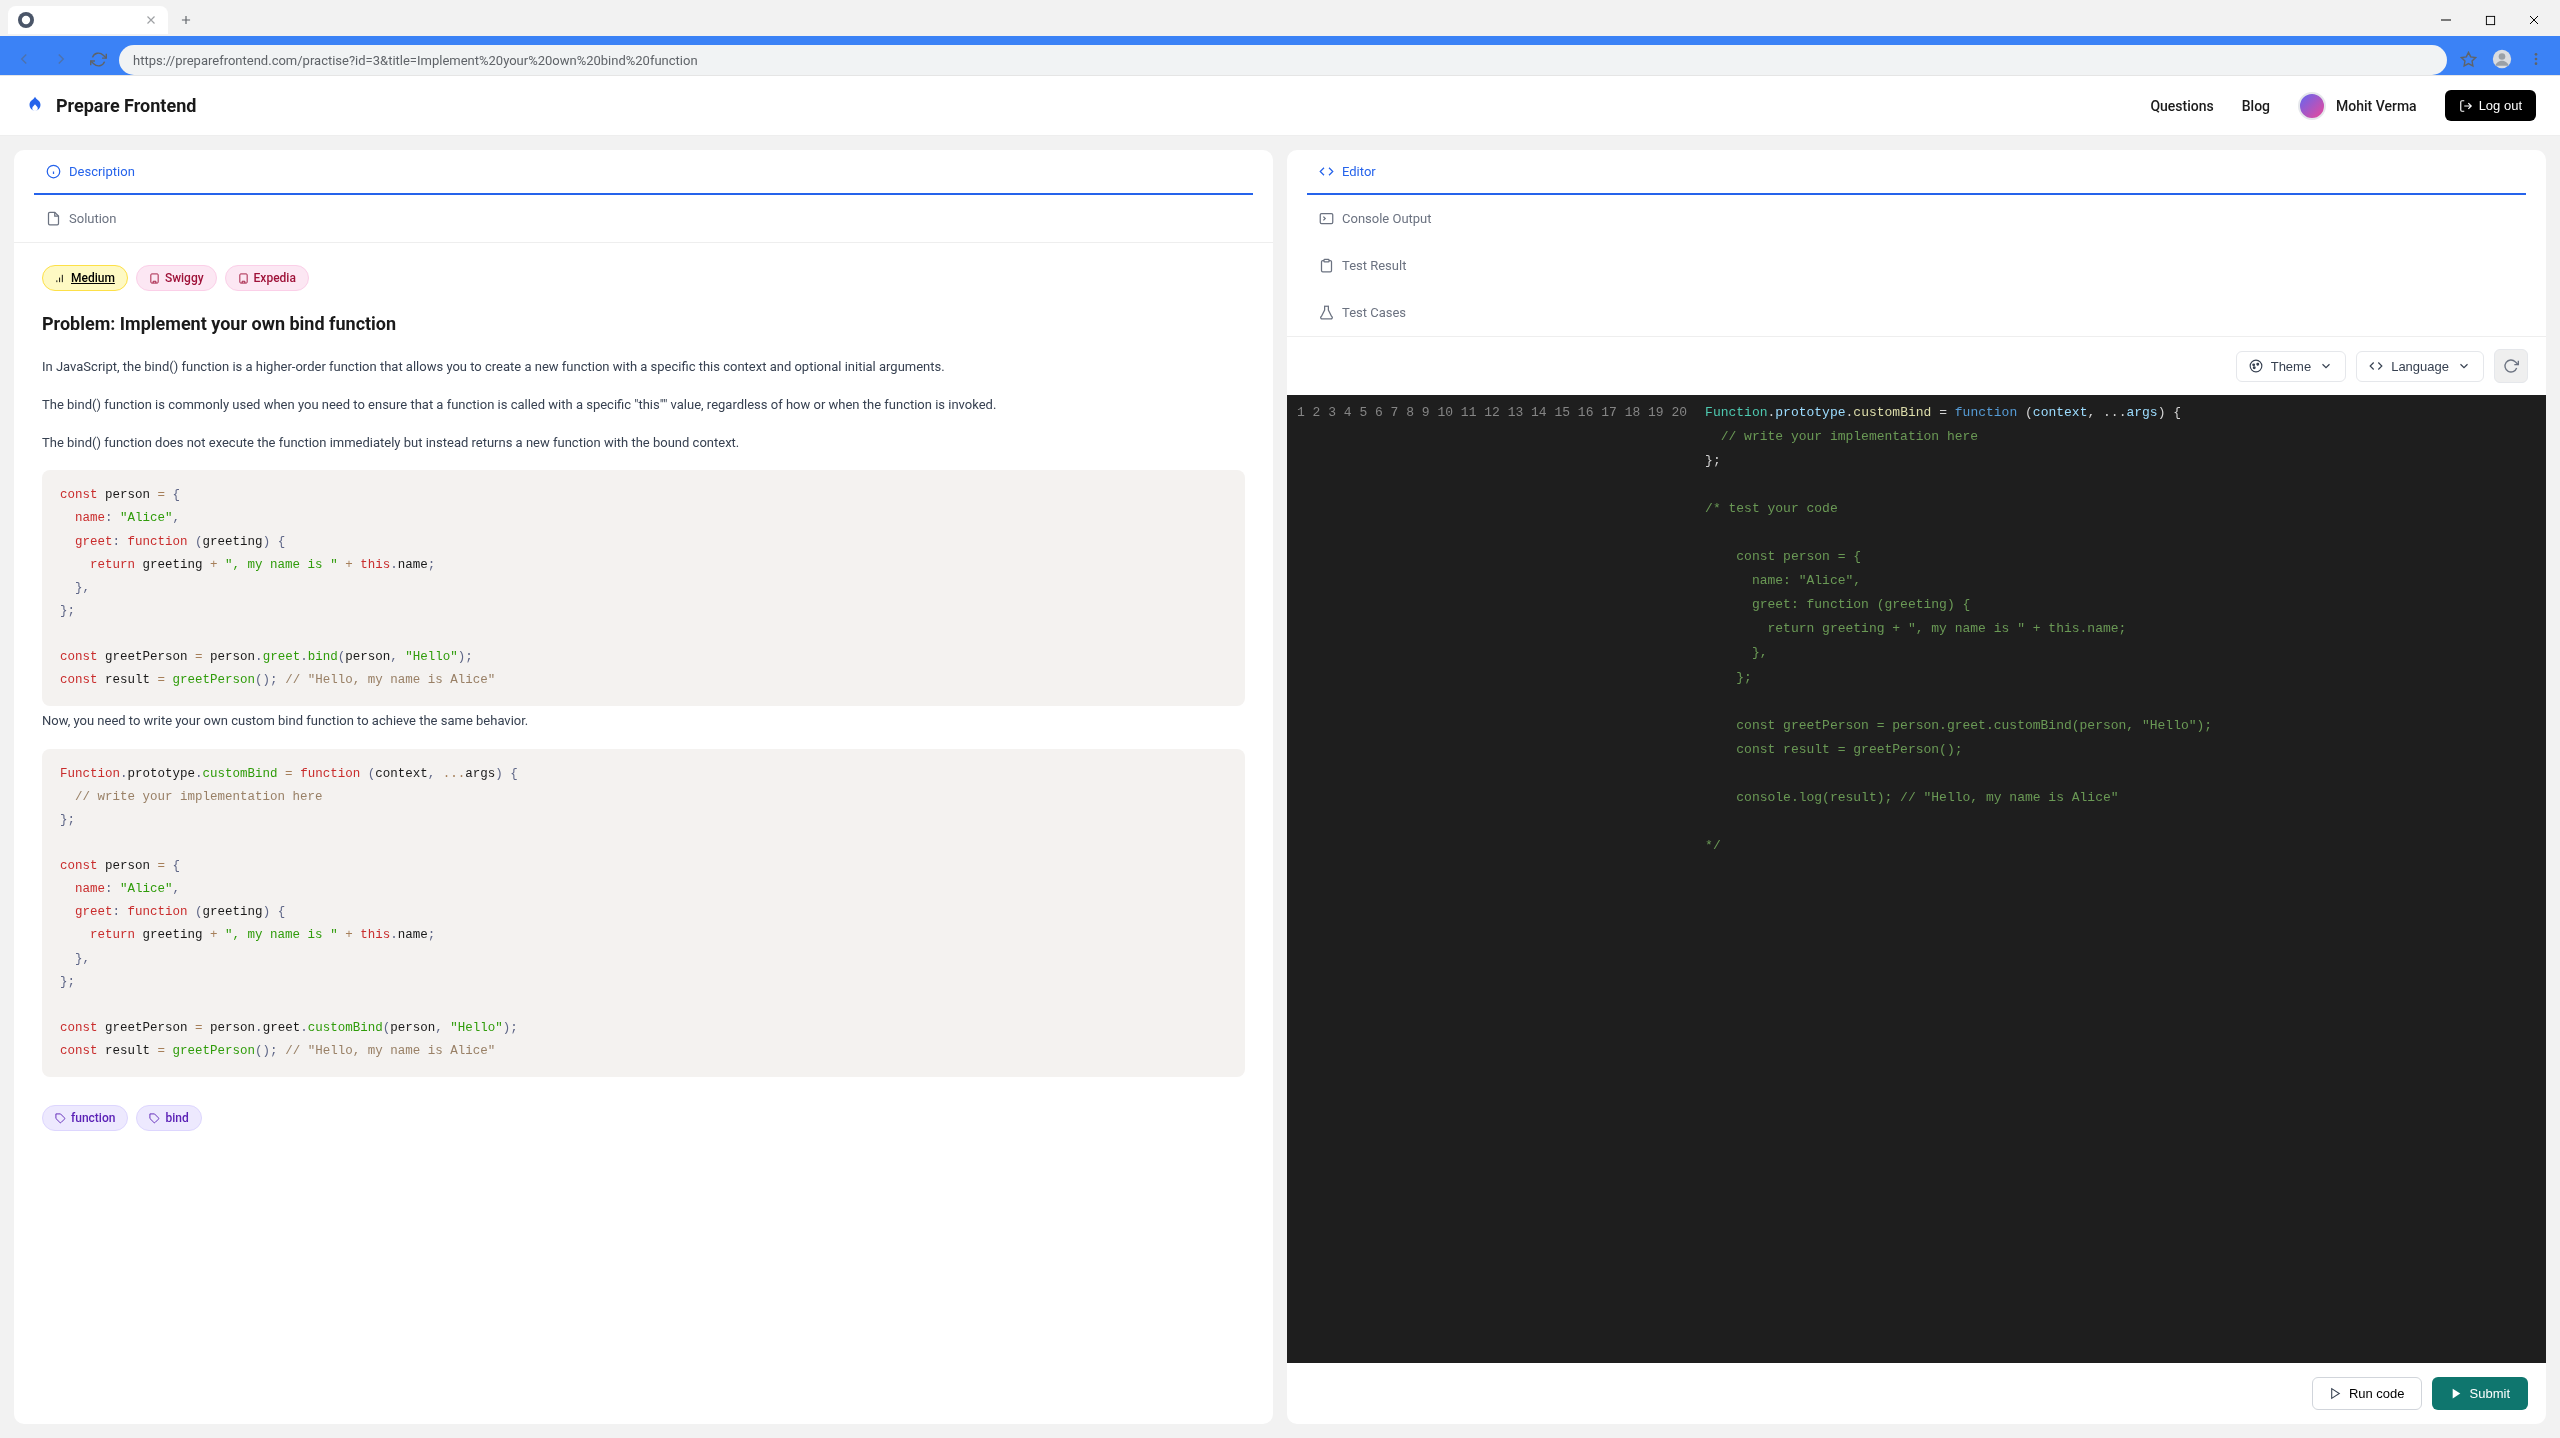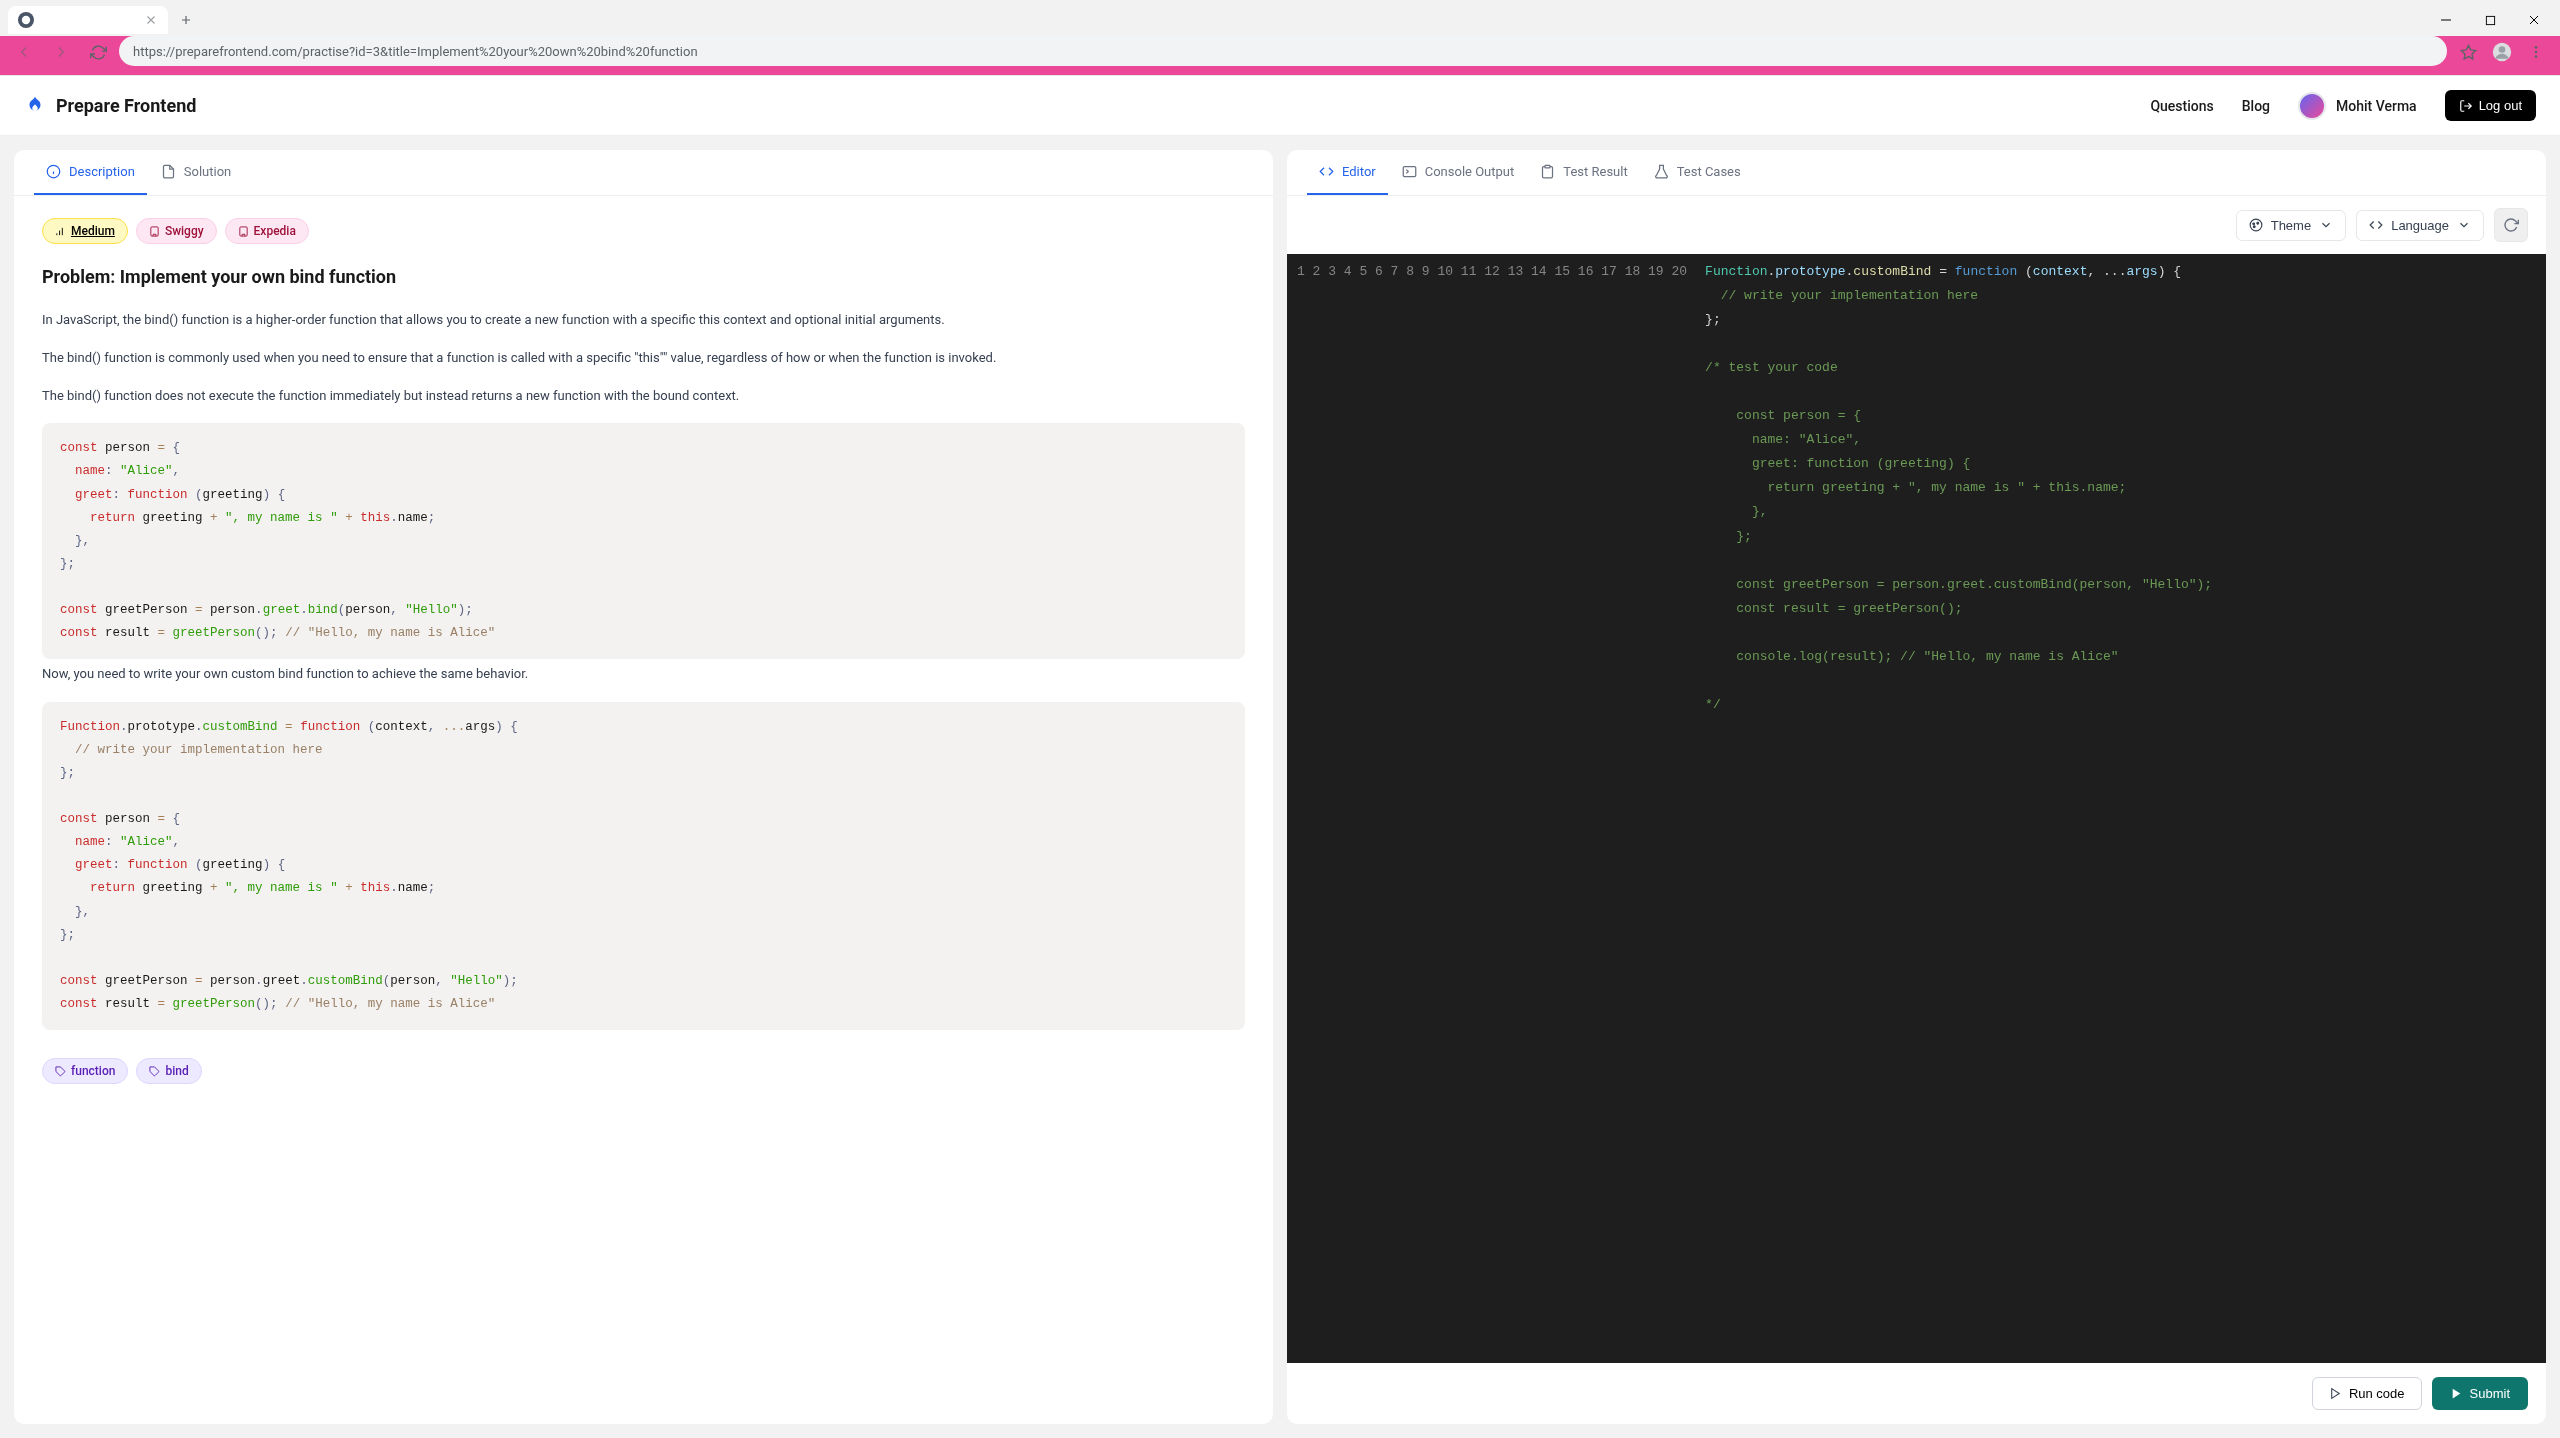--- a/index.html
+++ b/index.html
@@ -10,21 +10,21 @@
 .tab-bar { display: flex; align-items: center; height: 36px; padding: 4px 0 0 8px; gap: 4px; }
 .tab { display: flex; align-items: center; background: #fff; border-radius: 8px 8px 0 0; padding: 6px 10px; width: 160px; gap: 8px; font-size: 12px; }
 .tab-favicon { width: 16px; height: 16px; background: #4a5568; border-radius: 50%; display: flex; align-items: center; justify-content: center; }
 .tab-favicon svg { width: 10px; height: 10px; }
 .tab-title { flex: 1; white-space: nowrap; overflow: hidden; text-overflow: ellipsis; }
 .tab-close { width: 14px; height: 14px; cursor: pointer; opacity: 0.6; }
 .new-tab { width: 28px; height: 28px; display: flex; align-items: center; justify-content: center; cursor: pointer; border-radius: 50%; }
 .window-controls { margin-left: auto; display: flex; padding-right: 4px; }
 .window-btn { width: 44px; height: 30px; display: flex; align-items: center; justify-content: center; cursor: pointer; }
 
-.url-bar-row { display: flex; align-items: flex-start; height: 40px; padding: 0 8px; background: #ec4899; gap: 5px; border-bottom: 1px solid #e5e5e5; }
+.url-bar-row { display: flex; align-items: flex-end; height: 40px; padding: 0 8px; background: #3b82f6; gap: 5px; border-bottom: 1px solid #e5e5e5; }
 .nav-btn { width: 32px; height: 32px; display: flex; align-items: center; justify-content: center; cursor: pointer; border-radius: 50%; opacity: 0.5; }
 .nav-btn.enabled { opacity: 1; }
 .url-bar { flex: 1; height: 30px; background: #f1f3f4; border-radius: 15px; padding: 0 14px; display: flex; align-items: center; font-size: 13px; color: #5f6368; }
 .url-actions { display: flex; gap: 2px; align-items: center; }
 .url-action { width: 32px; height: 32px; display: flex; align-items: center; justify-content: center; cursor: pointer; border-radius: 50%; }
 
 
 .app-header { background: #fff; display: flex; align-items: center; padding: 0 24px; height: 60px; border-bottom: 1px solid #eee; }
 .brand { display: flex; align-items: center; gap: 10px; font-weight: 700; font-size: 18px; }
 .brand-icon { width: 22px; height: 22px; }
@@ -34,21 +34,21 @@
 .avatar { width: 28px; height: 28px; border-radius: 50%; background: linear-gradient(135deg, #6366f1, #ec4899); border: 2px solid #e5e7eb; }
 .logout-btn { background: #000; color: #fff; border: none; border-radius: 6px; padding: 8px 14px; font-size: 13px; font-weight: 500; display: flex; align-items: center; gap: 6px; cursor: pointer; justify-content: center; }
 
 
 .workspace { display: flex; padding: 14px; gap: 14px; height: calc(1438px - 36px - 40px - 60px); background: #f2f2f2; }
 .panel { background: #fff; border-radius: 10px; display: flex; flex-direction: column; overflow: hidden; }
 .panel.left { flex: 1; }
 .panel.right { flex: 1; }
 
 
-.panel-tabs { display: flex; border-bottom: 1px solid #eee; padding: 0 20px; gap: 2px; }
+.panel-tabs { display: flex; border-bottom: 1px solid #eee; padding: 0 20px; gap: 2px; flex-direction: column; }
 .p-tab { display: flex; align-items: center; gap: 8px; padding: 14px 12px; font-size: 13px; color: #6b7280; cursor: pointer; border-bottom: 2px solid transparent; }
 .p-tab.active { color: #2563eb; border-bottom-color: #2563eb; }
 .p-tab svg { width: 15px; height: 15px; }
 
 
 .desc-content { padding: 22px 28px; overflow-y: auto; flex: 1; }
 .pills { display: flex; gap: 8px; margin-bottom: 22px; }
 .pill { display: inline-flex; align-items: center; gap: 5px; padding: 5px 12px; border-radius: 14px; font-size: 12px; font-weight: 500; }
 .pill.medium { background: #fef9c3; color: #000000; border: 1px solid #fde047; text-decoration: underline; }
 .pill.company { background: #fce7f3; color: #9f1239; border: 1px solid #fbcfe8; }

